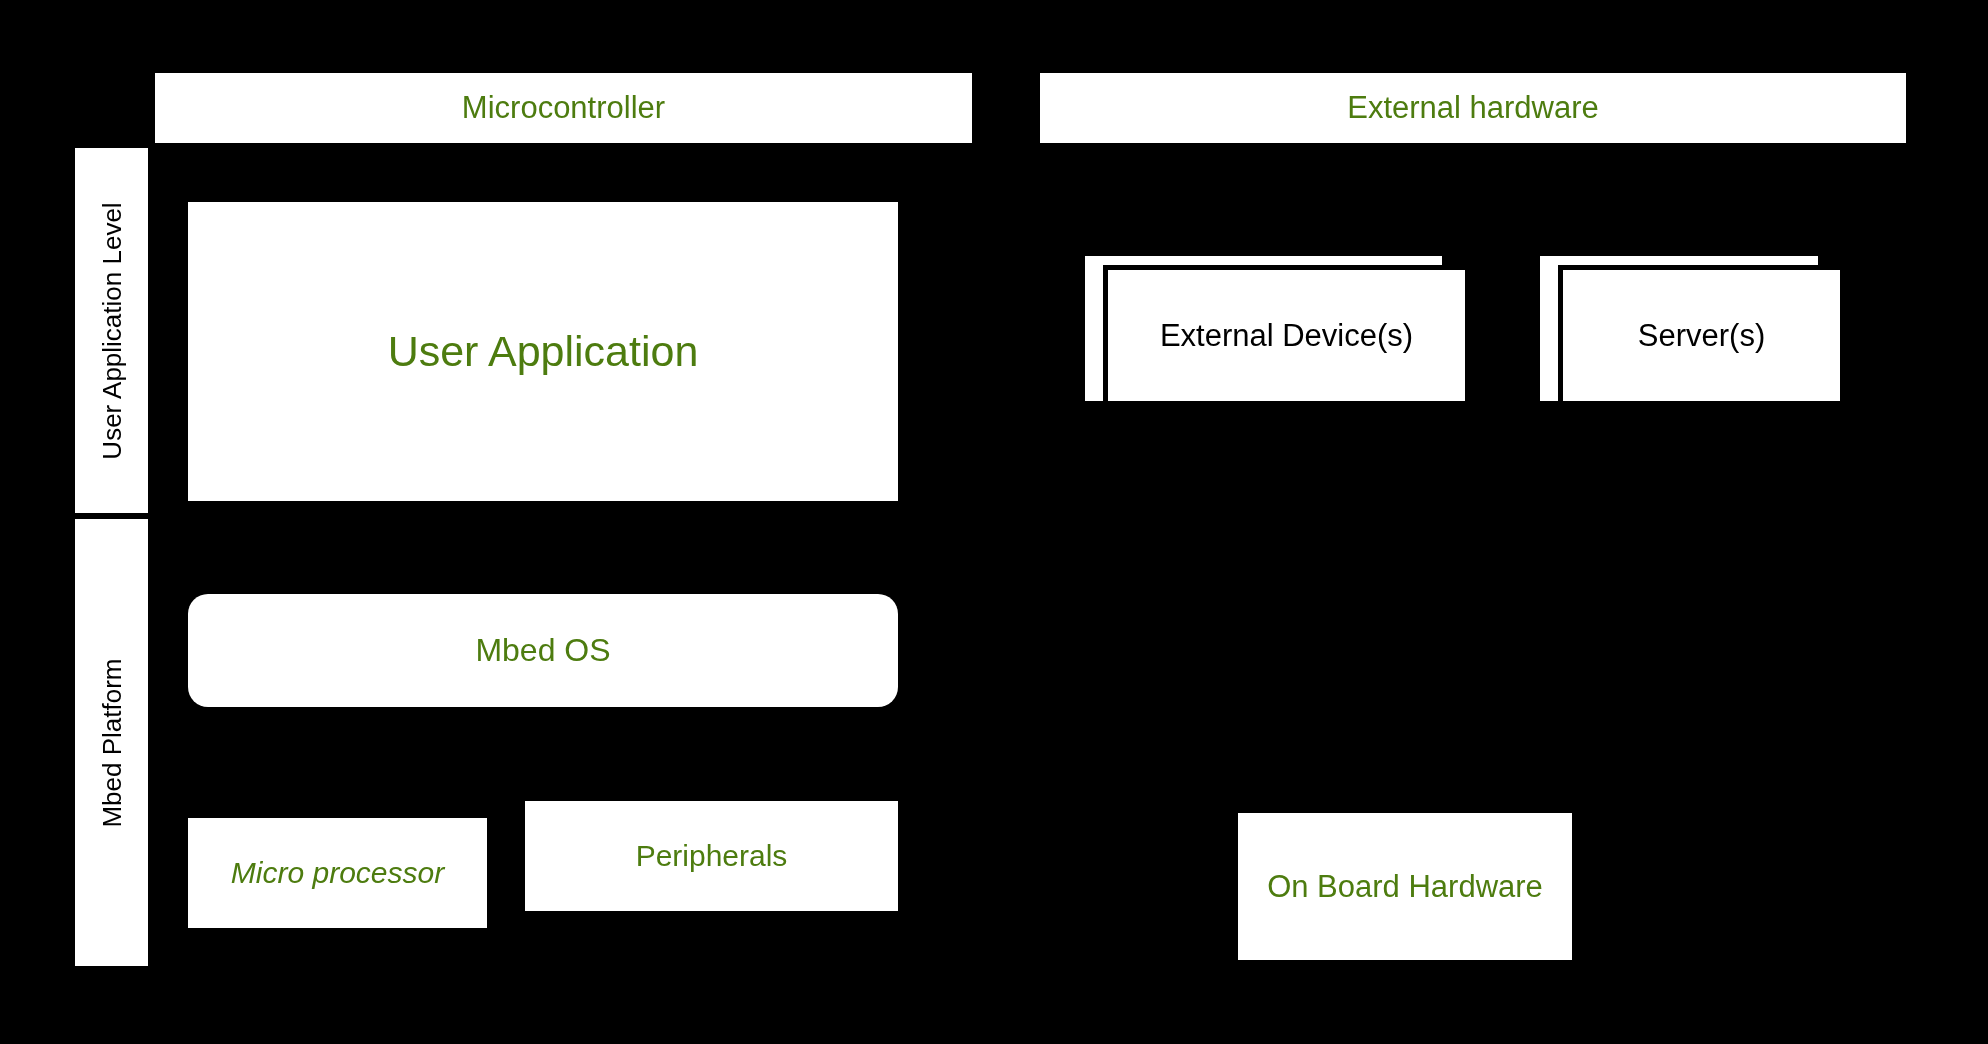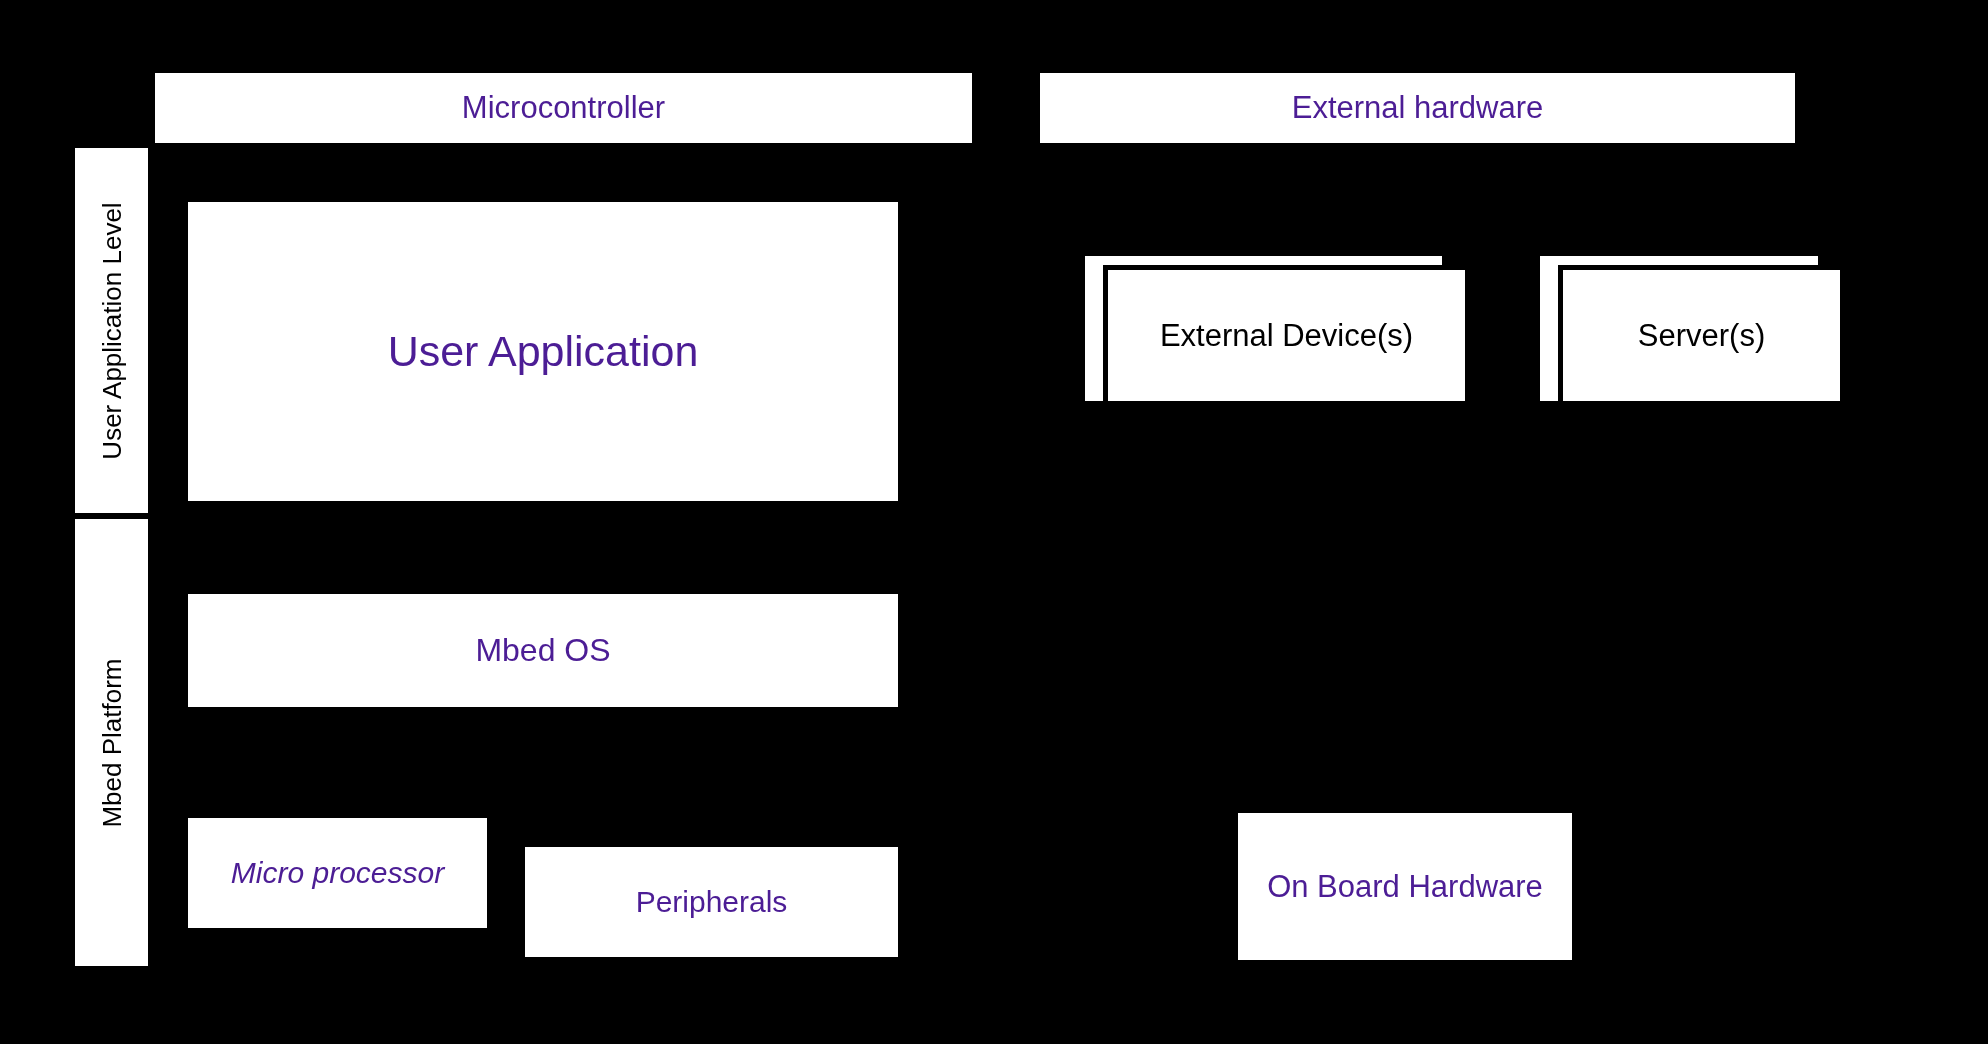--- a/index.html
+++ b/index.html
@@ -15,41 +15,41 @@
   }
   #diagram {
     position: relative;
     width: 1988px;
     height: 1044px;
     background: #000000;
   }
   .box {
     position: absolute;
     background: #ffffff;
-    color: #4c1d95;
+    color: #4d7c0f;
     box-sizing: border-box;
     display: flex;
     align-items: center;
     justify-content: center;
     text-align: center;
     line-height: 1.15;
   }
   .box-label {
     display: block;
     padding: 0 8px;
     white-space: nowrap;
   }
 
   
   #hdr-microcontroller {
     left: 155px; top: 73px; width: 817px; height: 70px;
     font-size: 31px;
   }
   #hdr-external-hardware {
-    left: 1040px; top: 73px; width: 755px; height: 70px;
+    left: 1040px; top: 73px; width: 866px; height: 70px;
     font-size: 31px;
   }
 
   
   .vband {
     position: absolute;
     background: #ffffff;
     color: #000000;
     box-sizing: border-box;
     overflow: hidden;
@@ -71,28 +71,29 @@
   }
 
   
   #box-user-application {
     left: 188px; top: 202px; width: 710px; height: 299px;
     font-size: 43px;
   }
   #box-mbed-os {
     left: 188px; top: 594px; width: 710px; height: 113px;
     font-size: 32px;
+    border-radius: 20px;
   }
   #box-micro-processor {
     left: 188px; top: 818px; width: 299px; height: 110px;
     font-size: 30px;
     font-style: italic;
   }
   #box-peripherals {
-    left: 525px; top: 847px; width: 373px; height: 110px;
+    left: 525px; top: 801px; width: 373px; height: 110px;
     font-size: 30px;
   }
 
   
   .stack {
     position: absolute;
   }
   .stack-back {
     position: absolute;
     left: 0;

